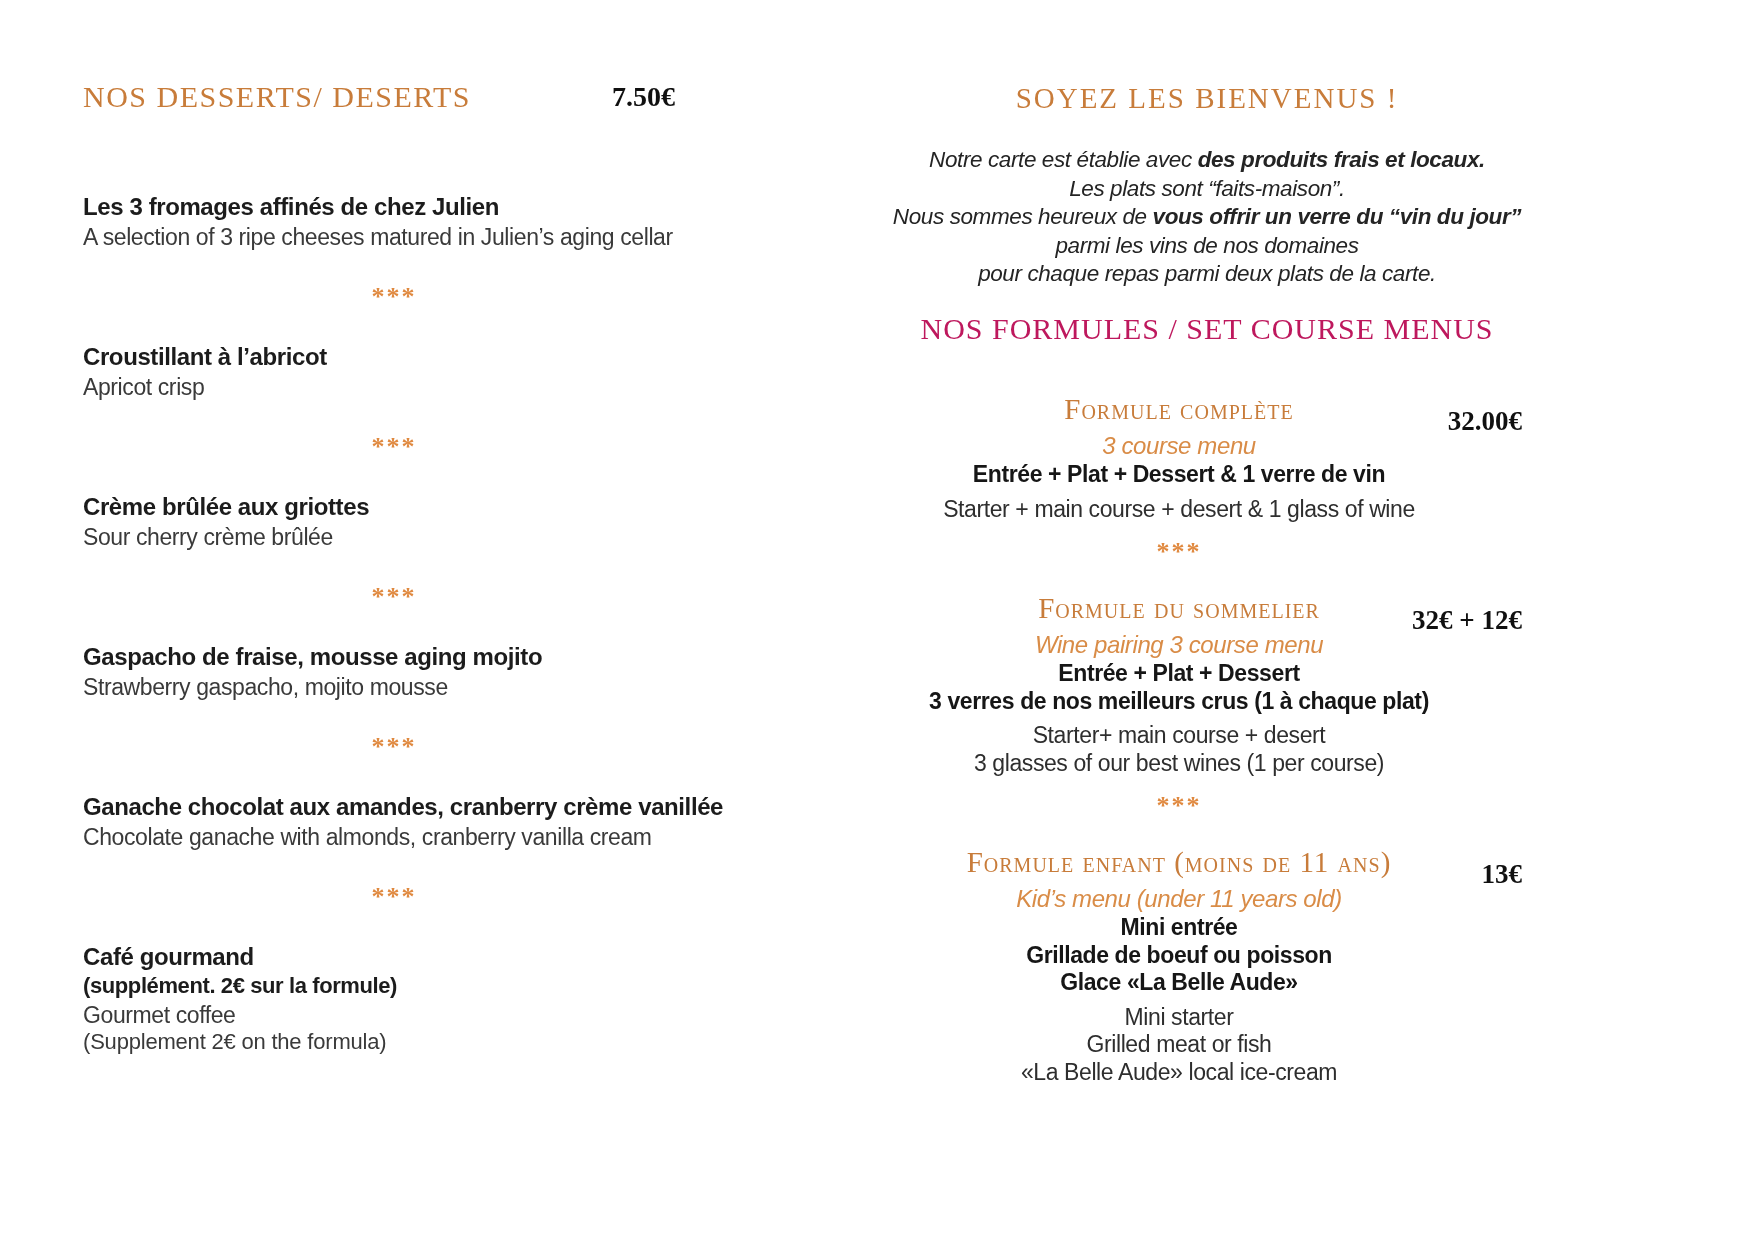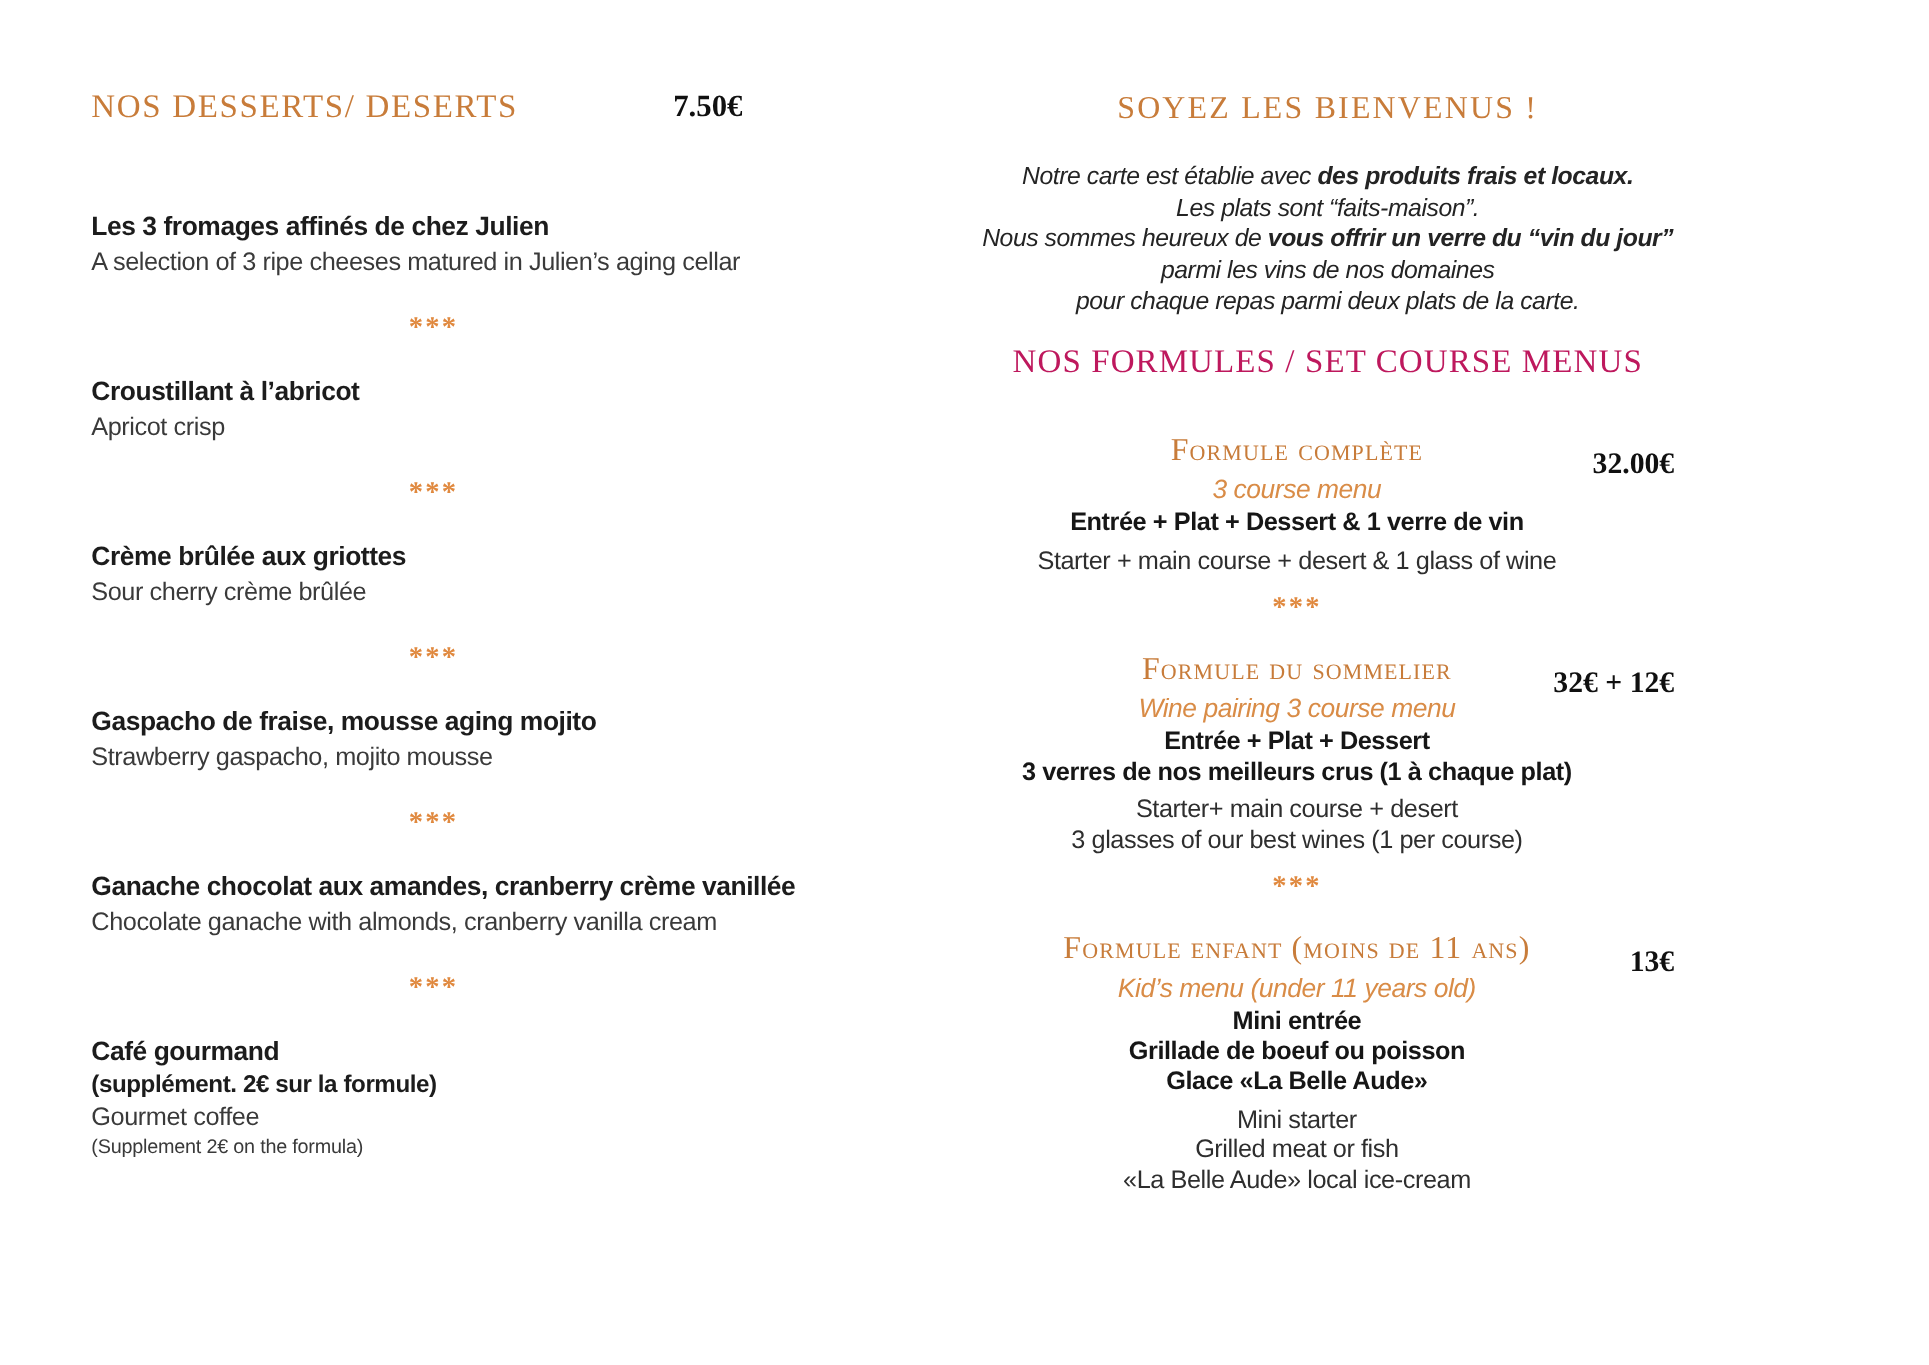--- a/index.html
+++ b/index.html
@@ -26,21 +26,21 @@
   .dessert-item .fr{
     font-size:24px;font-weight:700;line-height:30px;letter-spacing:-0.4px;white-space:nowrap;
   }
   .dessert-item .fr-note{
     font-size:22px;font-weight:700;line-height:28px;letter-spacing:-0.4px;white-space:nowrap;
   }
   .dessert-item .en{
     font-size:23px;font-weight:400;line-height:30px;color:#3a3a3a;letter-spacing:-0.4px;white-space:nowrap;
   }
   .dessert-item .en-note{
-    font-size:18px;font-weight:400;line-height:24px;color:#3a3a3a;letter-spacing:-0.2px;white-space:nowrap;
+    font-size:22px;font-weight:400;line-height:24px;color:#3a3a3a;letter-spacing:-0.2px;white-space:nowrap;
   }
   .star-sep{
     text-align:center;color:#e0893f;font-size:26px;line-height:30px;margin:30px 0;
     font-family:"Liberation Serif",serif;letter-spacing:2px;font-weight:700;
   }
 
   
   .welcome{position:absolute;left:890px;top:80px;width:634px;text-align:center;}
   .welcome-title{
     font-family:"Liberation Serif",serif;font-weight:400;color:#c87c3a;

